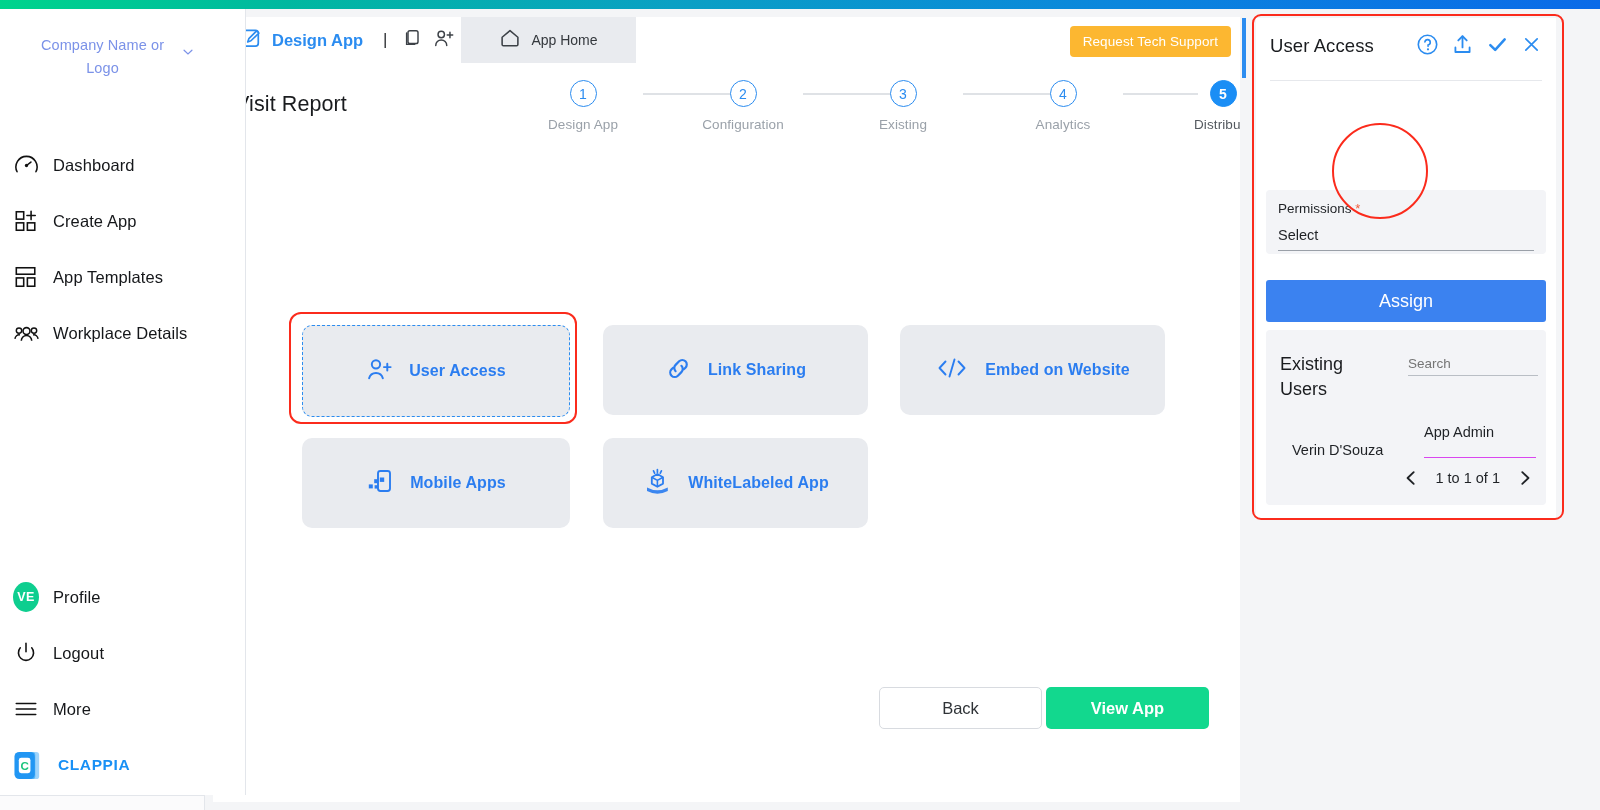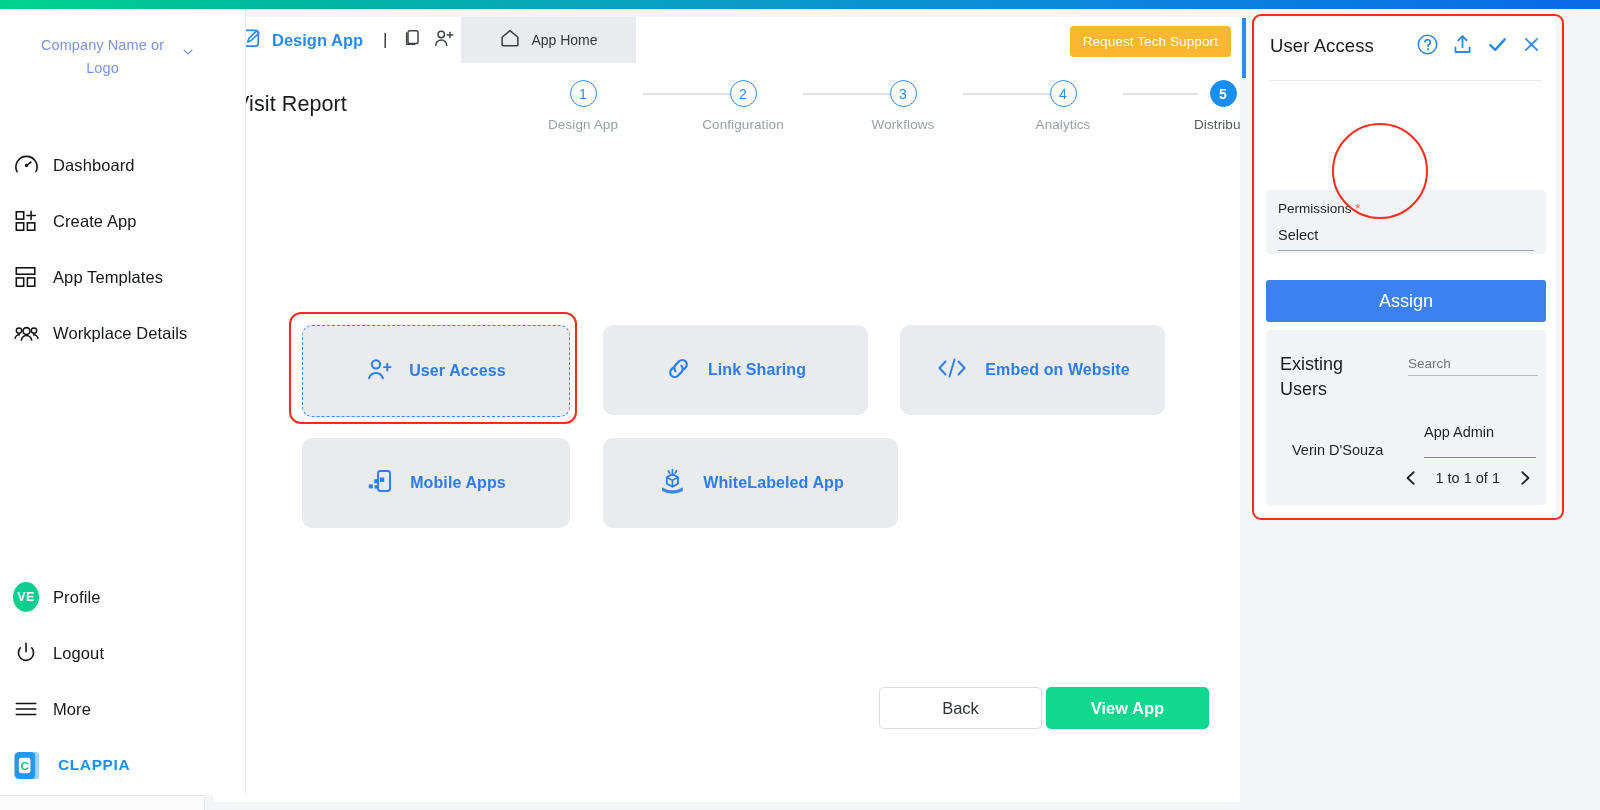--- a/index.html
+++ b/index.html
@@ -401,21 +401,21 @@
       <div class="step" style="left:-20px;">
         <div class="step-circle">1</div>
         <div class="step-label">Design App</div>
       </div>
       <div class="step" style="left:140px;">
         <div class="step-circle">2</div>
         <div class="step-label">Configuration</div>
       </div>
       <div class="step" style="left:300px;">
         <div class="step-circle">3</div>
-        <div class="step-label">Workflows</div>
+        <div class="step-label">Existing</div>
       </div>
       <div class="step" style="left:460px;">
         <div class="step-circle">4</div>
         <div class="step-label">Analytics</div>
       </div>
       <div class="step active" style="left:620px;">
         <div class="step-circle">5</div>
         <div class="step-label">Distribute</div>
       </div>
     </div>
@@ -462,21 +462,21 @@
             <rect x="12" y="3" width="12" height="20" rx="2.4" fill="none" stroke="#2b7df0" stroke-width="1.9"></rect>
             <rect x="13.8" y="9.5" width="4.4" height="4.4" fill="#2b7df0"></rect>
             <rect x="8.2" y="11.2" width="4" height="4" fill="#2b7df0"></rect>
             <rect x="2.8" y="16.4" width="4" height="4" fill="#2b7df0"></rect>
             <rect x="8.6" y="17.2" width="3.4" height="3.4" fill="#2b7df0"></rect>
           </svg>
         </span>
         <span class="opt-lbl">Mobile Apps</span>
       </div>
 
-      <div class="opt-card" style="left:308px; top:120px; width:295px; height:90px;">
+      <div class="opt-card" style="left:308px; top:120px; width:265px; height:90px;">
         <span>
           <svg viewBox="0 0 30 28" width="30" height="28">
             <path d="M11.5 3.8 L12.6 6.2 M15.4 2.6 v2.6 M19.4 3.8 L18.3 6.2" stroke="#2b7df0" stroke-width="1.7" stroke-linecap="round"></path>
             <path d="M15.4 7 L21 10.2 v6.4 L15.4 19.8 L9.8 16.6 v-6.4 Z" fill="none" stroke="#2b7df0" stroke-width="1.8" stroke-linejoin="round"></path>
             <path d="M15.4 13.4 L21 10.2 M15.4 13.4 L9.8 10.2 M15.4 13.4 v6.4" stroke="#2b7df0" stroke-width="1.6"></path>
             <path d="M5 20.5 q10.4 5.6 20.8 0 l0 3.6 q-10.4 5.2 -20.8 0 Z" fill="#2b7df0" opacity=".92"></path>
           </svg>
         </span>
         <span class="opt-lbl">WhiteLabeled App</span>
       </div>

